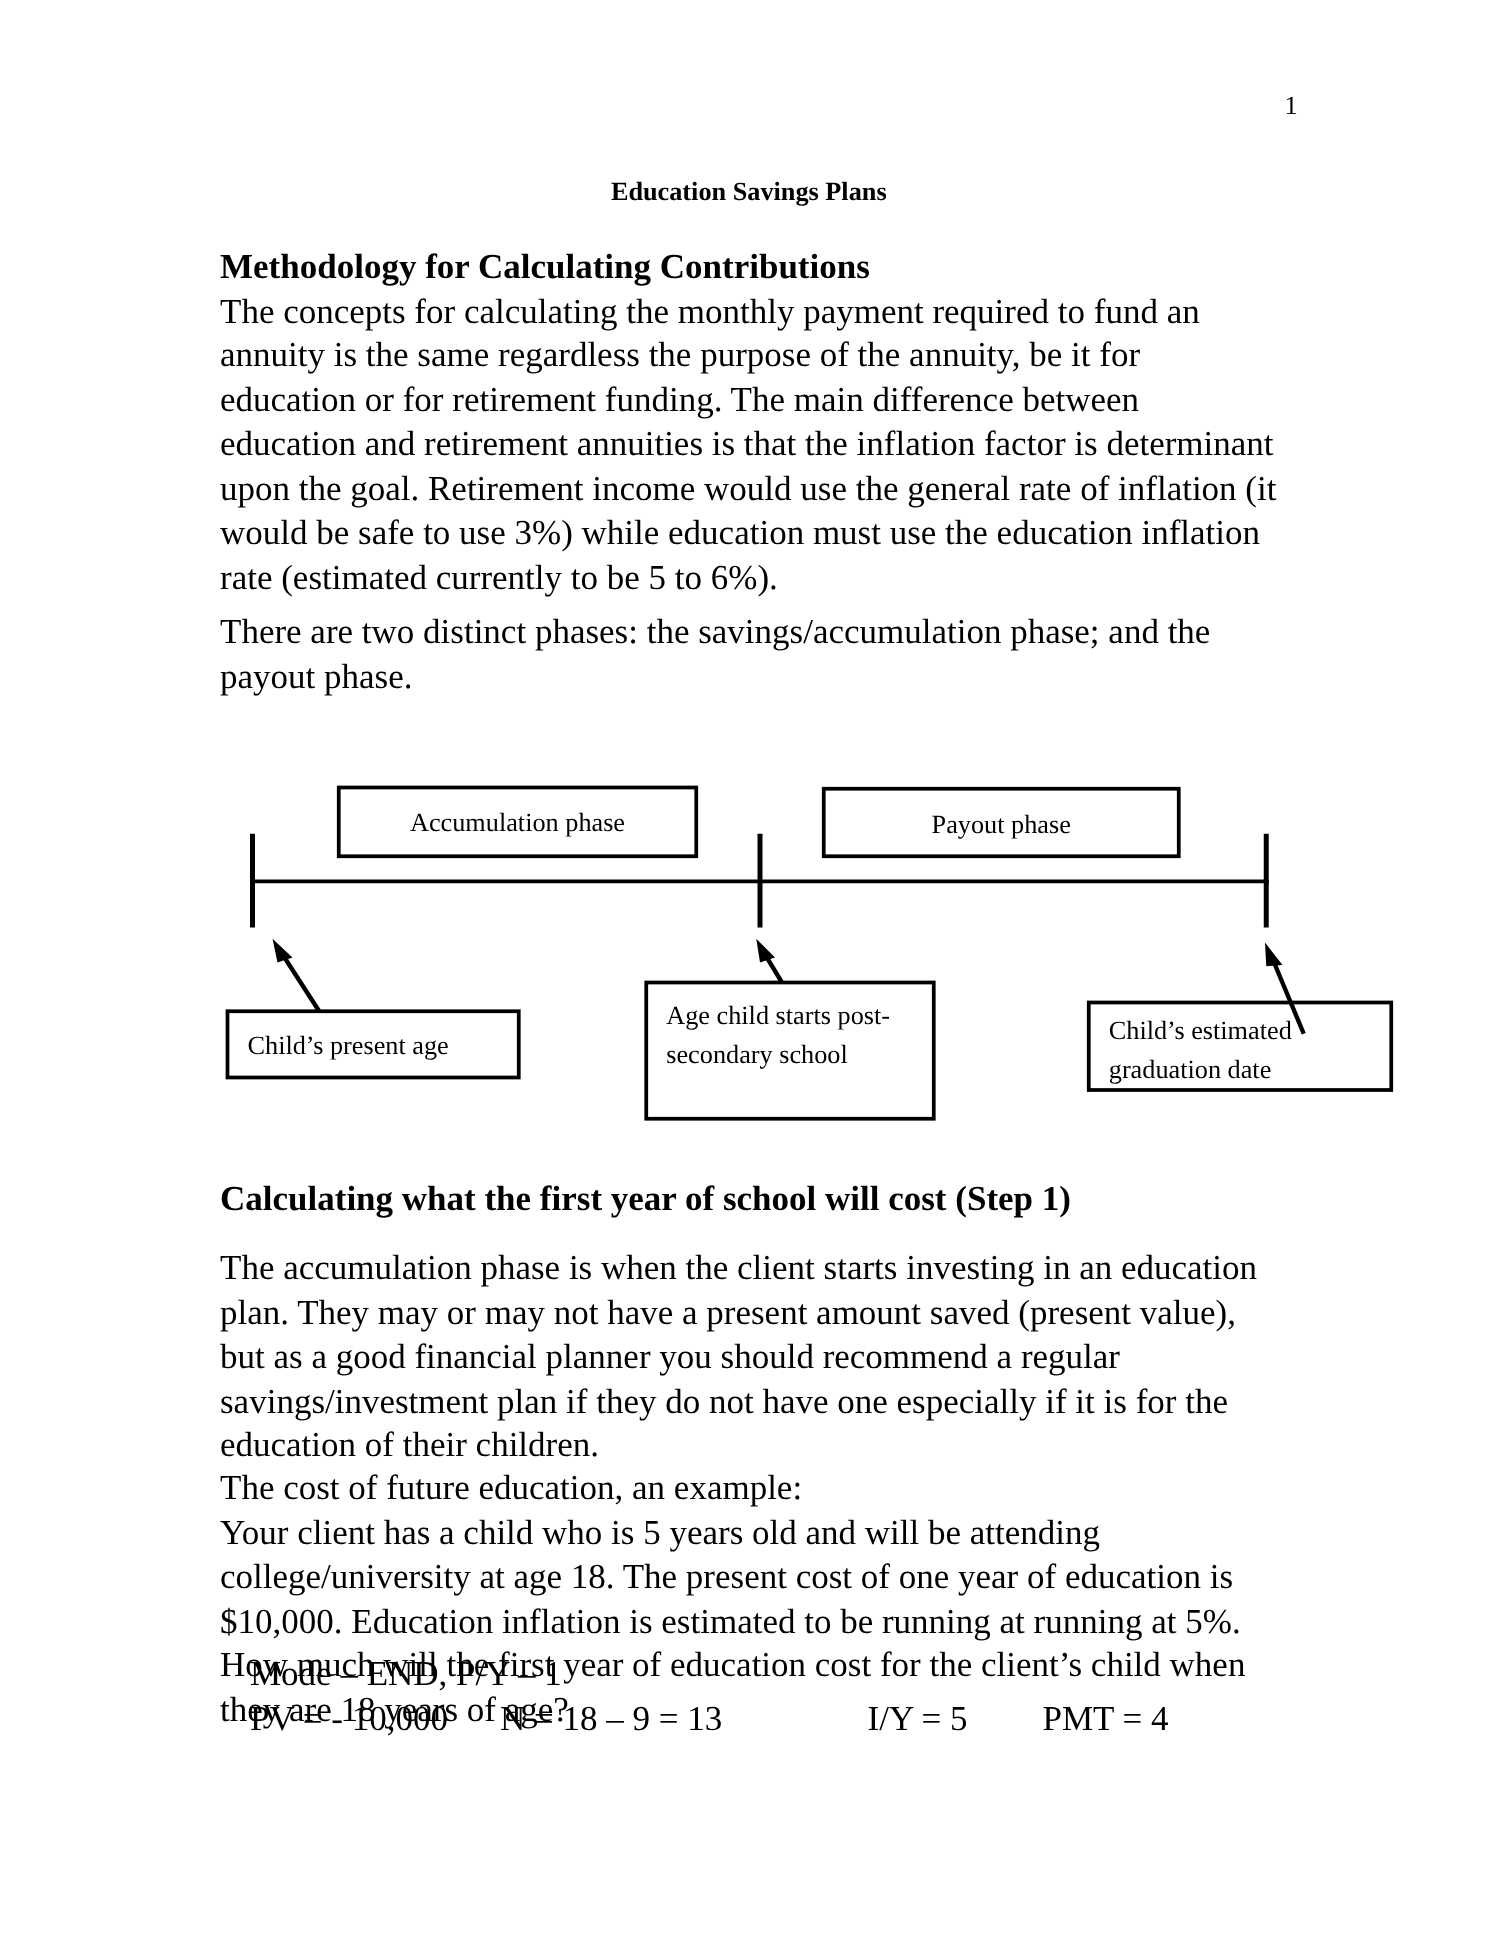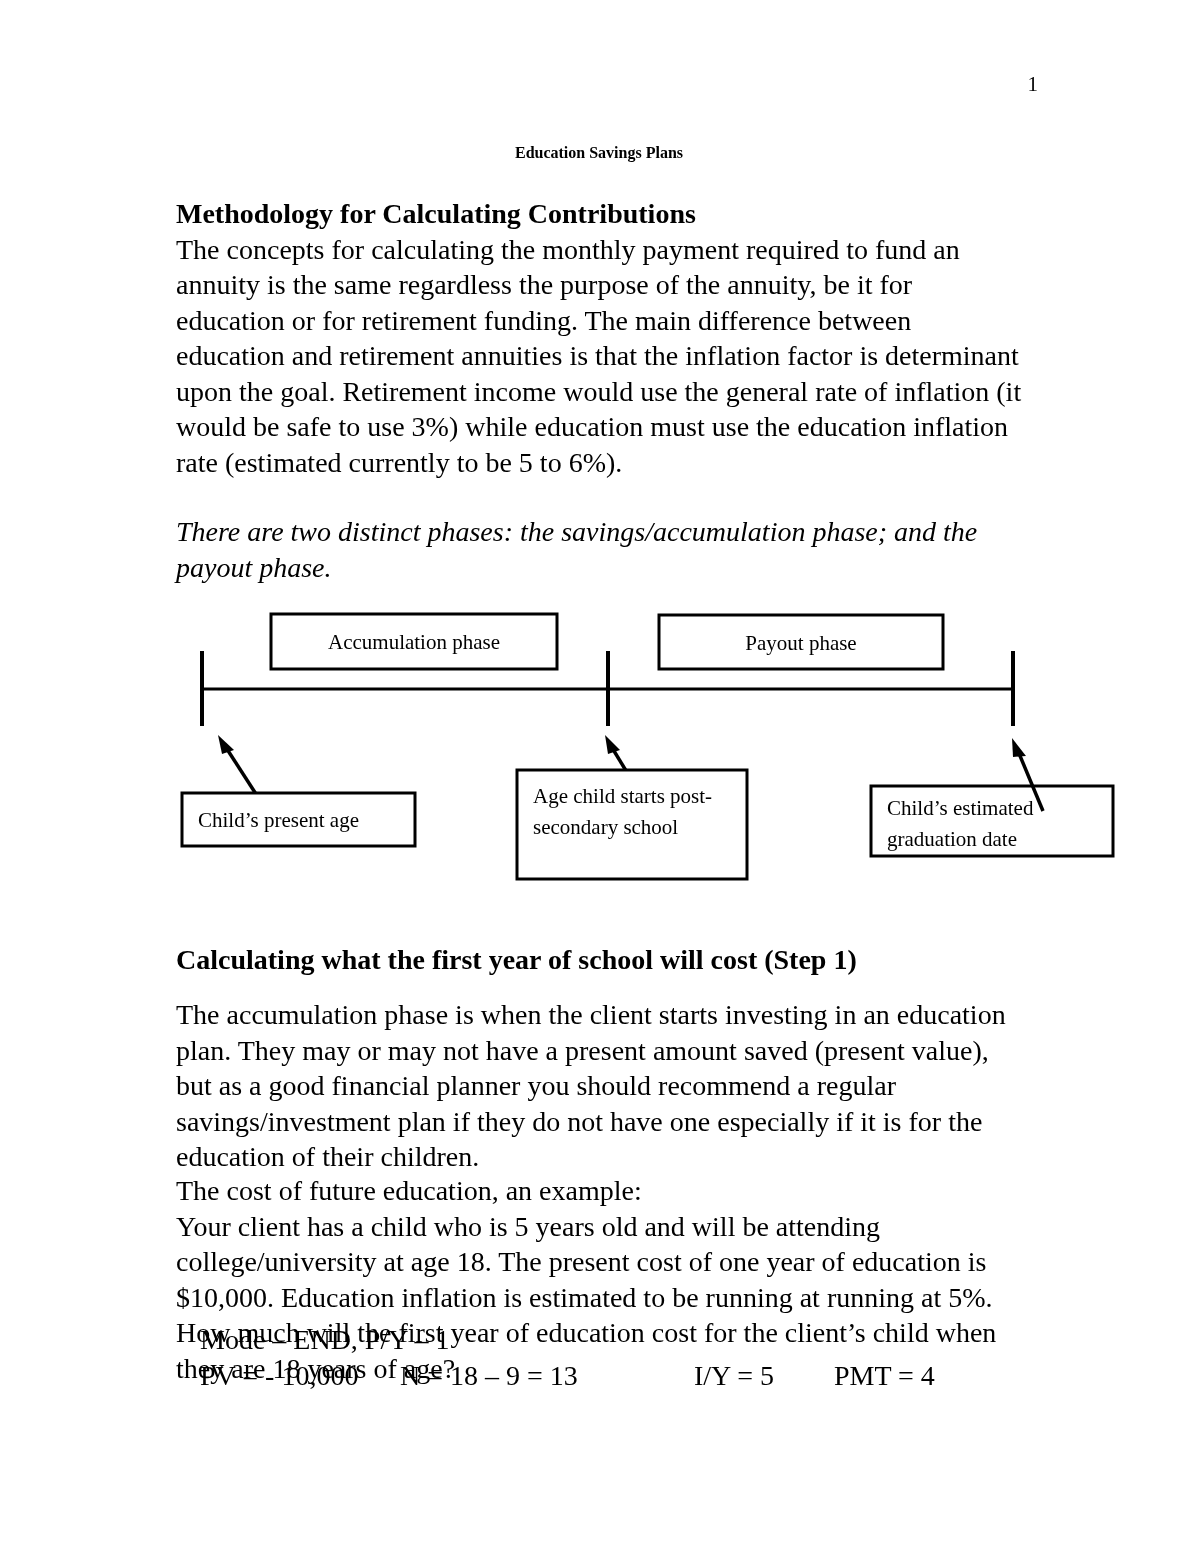--- a/index.html
+++ b/index.html
@@ -30,56 +30,56 @@
     line-height: 26px;
   }
 
   
   .doc-title {
     position: absolute;
     top: 139px;
     left: 176px;
     width: 846px;
     text-align: center;
-    font-size: 16px;
+    font-size: 21px;
     font-weight: bold;
     line-height: 28px;
   }
 
   .block {
     position: absolute;
     left: 176px;
     width: 850px;
     font-size: 28px;
     line-height: 35.5px;
     text-align: left;
   }
   .block.h { font-weight: bold; }
 
   #para-intro      { top: 196px; }
   #para-projection { top: 408px; }
-  #para-phases     { top: 514px; font-style: italic; }
+  #para-phases     { top: 488px; }
   #heading-step1   { top: 942px; }
   #para-accum      { top: 997px; }
   #para-example    { top: 1133px; margin-top: 40px; }
   #calc-block      { top: 1322px; }
 
   .para-line { display: block; white-space: pre-wrap; }
 
   
   .calc-row { display: block; white-space: pre; margin-left: 24px; }
   .calc-col { display: inline-block; }
   .calc-col.c1 { width: 200px; }
   .calc-col.c2 { width: 294px; }
   .calc-col.c3 { width: 140px; }
 
   
   .diagram {
     position: absolute;
-    top: 604px;
+    top: 620px;
     left: 170px;
     width: 960px;
     height: 290px;
   }
   .diagram svg { display: block; }
 
   .dbox-label {
     font-family: "Liberation Serif", "DejaVu Serif", serif;
     font-size: 21px;
   }

